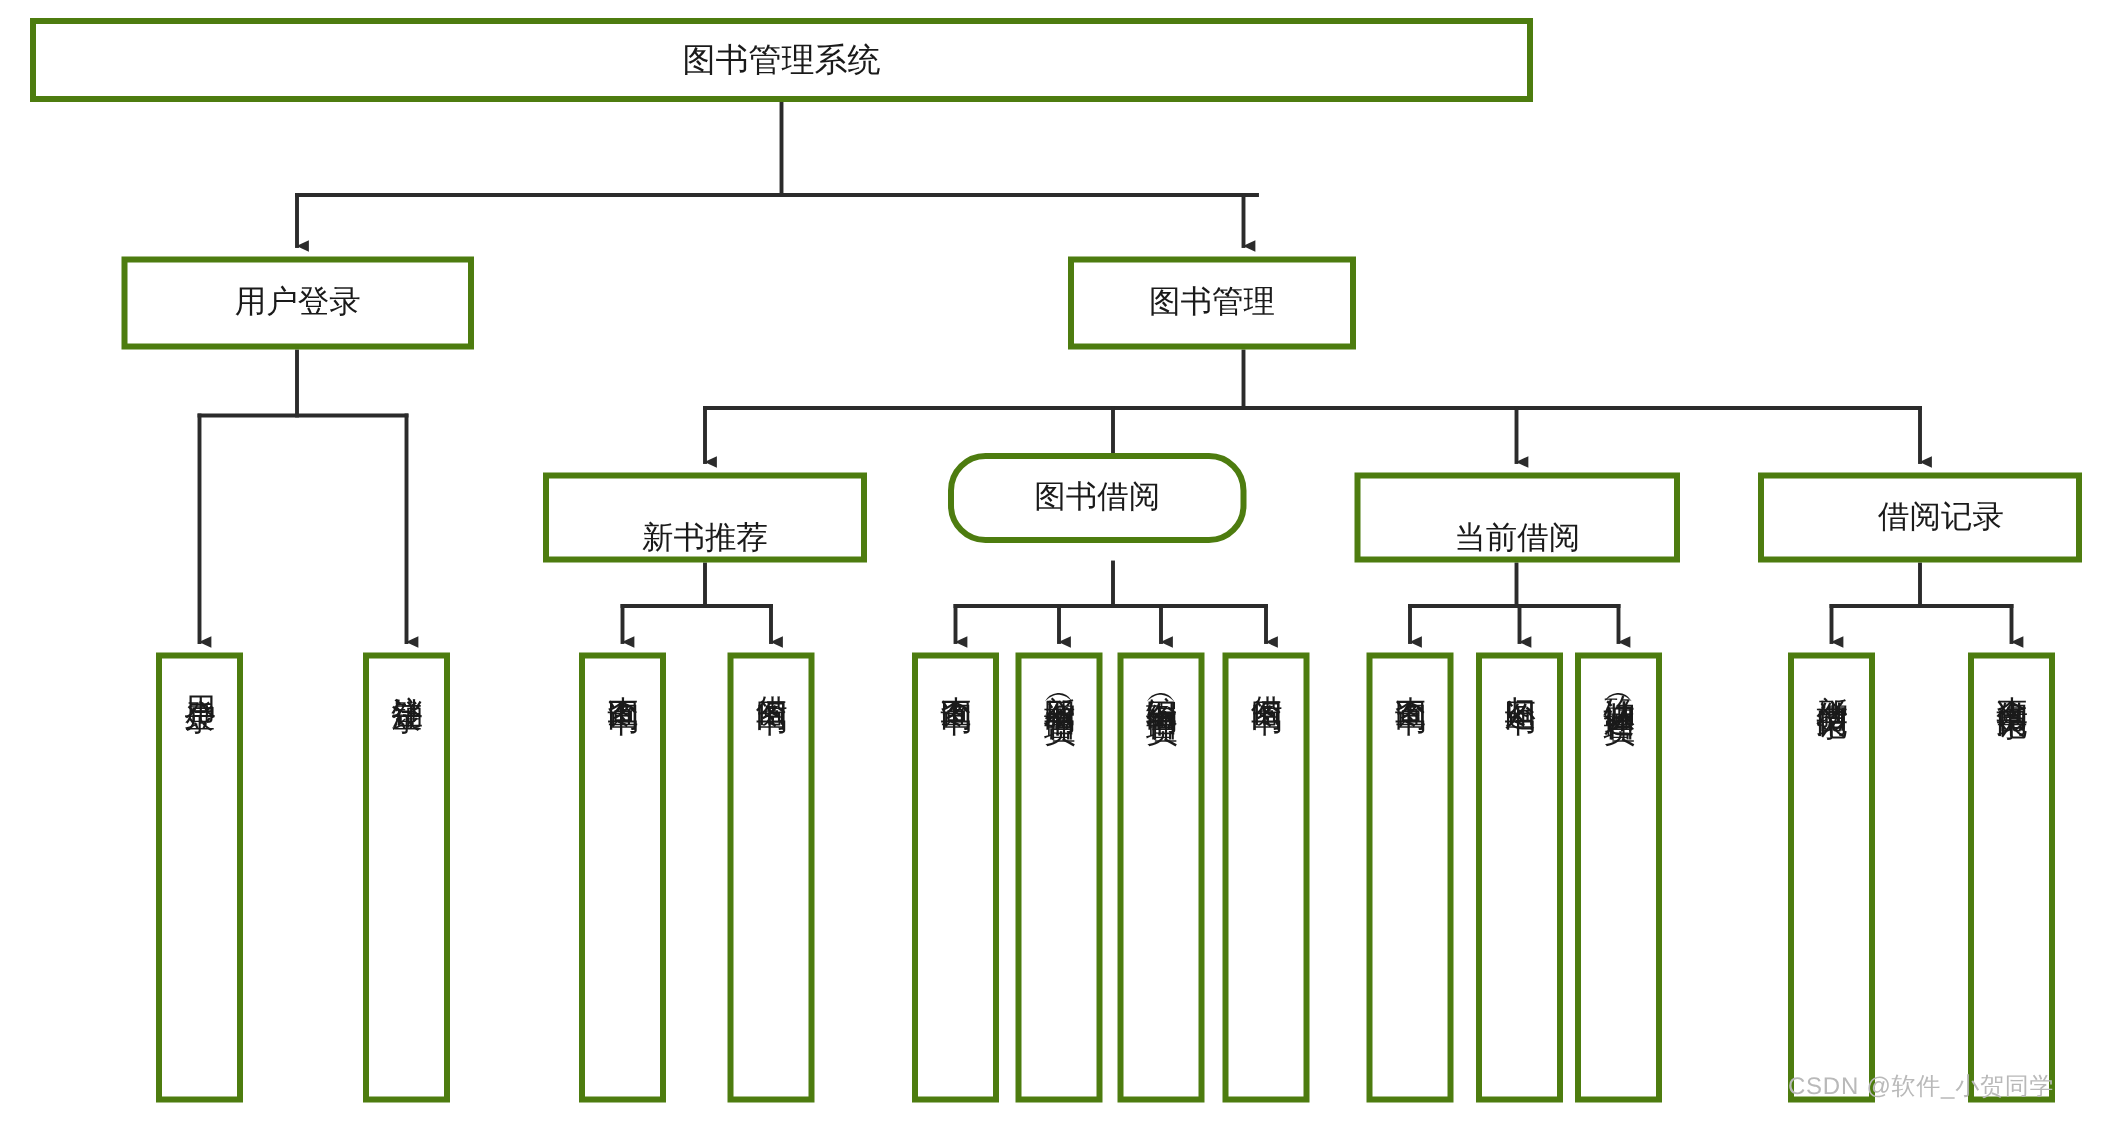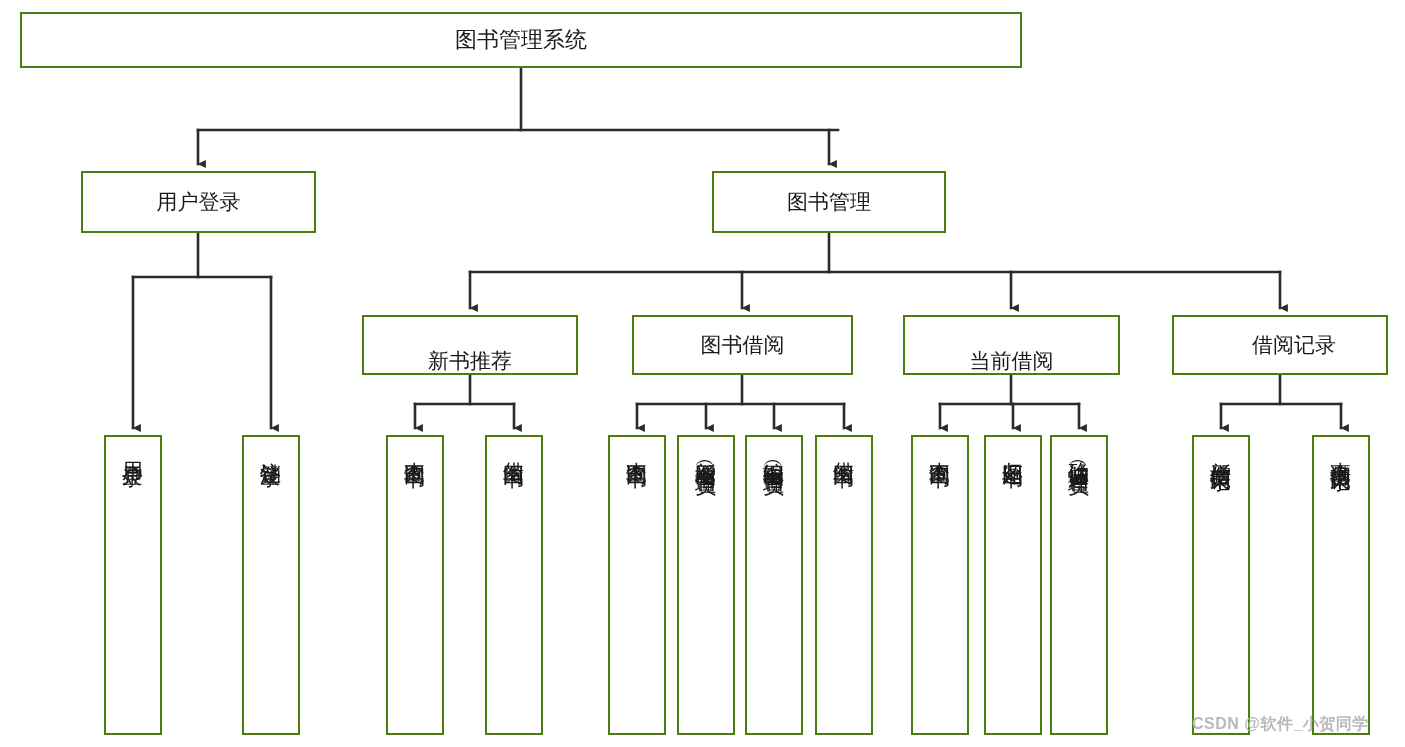--- a/index.html
+++ b/index.html
@@ -9,21 +9,21 @@
     font-family:"Liberation Sans","DejaVu Sans",sans-serif;
     overflow:hidden;
   }
   #stage{position:relative;width:1405px;height:747px;}
   svg.conn{position:absolute;left:0;top:0;width:1405px;height:747px;pointer-events:none;}
 
   .node{
     position:absolute;
     box-sizing:border-box;
     background:#ffffff;
-    border:2px solid #4d7c0f;
+    border:4px solid #4d7c0f;
     display:flex;
     align-items:center;
     justify-content:center;
     color:#1a1a1a;
   }
   .node .lbl{
     display:block;
     text-align:center;
     line-height:1.12;
     white-space:nowrap;
@@ -42,21 +42,20 @@
     margin:0 auto;
   }
 
   .watermark{
     position:absolute;
     left:1192px;top:714px;
     font-size:16px;
     color:#b9b9b9;
     white-space:nowrap;
     letter-spacing:0.5px;
-    font-weight:bold;
   }
 </style>
 </head>
 <body>
 
 <div id="stage">
 
   <svg class="conn" viewBox="0 0 1405 747">
     <defs>
       <marker id="ah" markerWidth="9" markerHeight="9" refX="4.2" refY="8.2" orient="auto" markerUnits="userSpaceOnUse">
@@ -107,28 +106,28 @@
     </g>
   </svg>
 
   <div class="node h root" style="left: 20px; top: 12px; width: 1002px; height: 56px;">
     <span class="lbl">图书管理系统</span>
   </div>
 
   <div class="node h" style="left: 81px; top: 171px; width: 235px; height: 62px;">
     <span class="lbl">用户登录</span>
   </div>
-  <div class="node h" style="left: 712px; top: 171px; width: 234px; height: 62px;">
+  <div class="node h" style="left: 712px; top: 171px; width: 192px; height: 62px;">
     <span class="lbl">图书管理</span>
   </div>
 
   <div class="node h" style="left: 362px; top: 315px; width: 216px; height: 60px; align-items: flex-end;">
     <span class="lbl">新书推荐</span>
   </div>
-  <div class="node h" style="left: 632px; top: 315px; width: 221px; height: 60px;">
+  <div class="node h" style="left: 632px; top: 302px; width: 199px; height: 60px; border-radius: 25px;">
     <span class="lbl">图书借阅</span>
   </div>
   <div class="node h" style="left: 903px; top: 315px; width: 217px; height: 60px; align-items: flex-end;">
     <span class="lbl">当前借阅</span>
   </div>
   <div class="node h" style="left: 1172px; top: 315px; width: 216px; height: 60px; padding-left: 28px;">
     <span class="lbl">借阅记录</span>
   </div>
 
   <div class="node v" style="left: 104px; top: 435px; width: 58px; height: 300px;">

